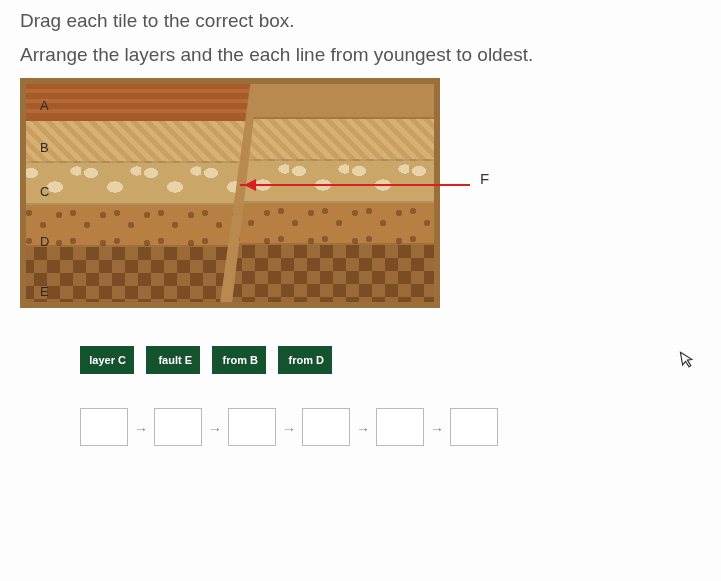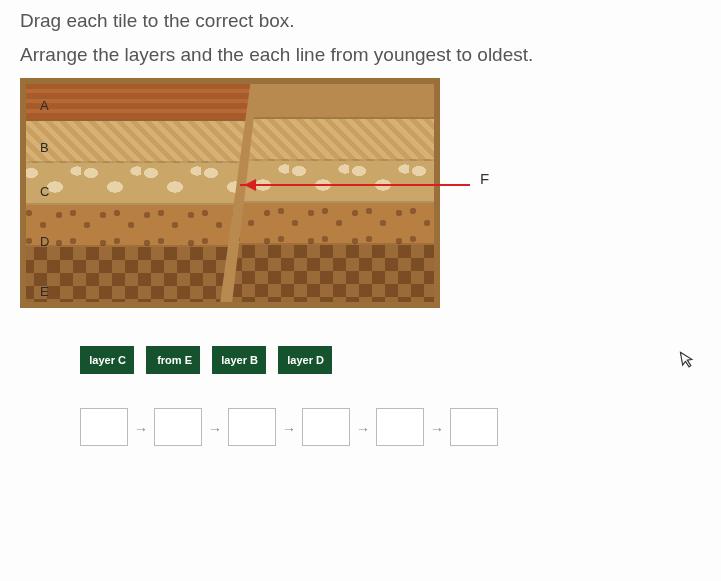--- a/index.html
+++ b/index.html
@@ -164,23 +164,23 @@
     <span class="label labC">C</span>
     <span class="label labD">D</span>
     <span class="label labE">E</span>
   </div>
   <div class="f-arrow"></div>
   <div class="f-label">F</div>
 </div>
 
 <div class="tiles-row">
   <div class="tile">layer C</div>
-  <div class="tile">from E</div>
-  <div class="tile">layer B</div>
-  <div class="tile">layer D</div>
+  <div class="tile">fault E</div>
+  <div class="tile">from B</div>
+  <div class="tile">from D</div>
 </div>
 
 <div class="drop-row">
   <div class="dropbox"></div>
   <span class="arrow">→</span>
   <div class="dropbox"></div>
   <span class="arrow">→</span>
   <div class="dropbox"></div>
   <span class="arrow">→</span>
   <div class="dropbox"></div>

